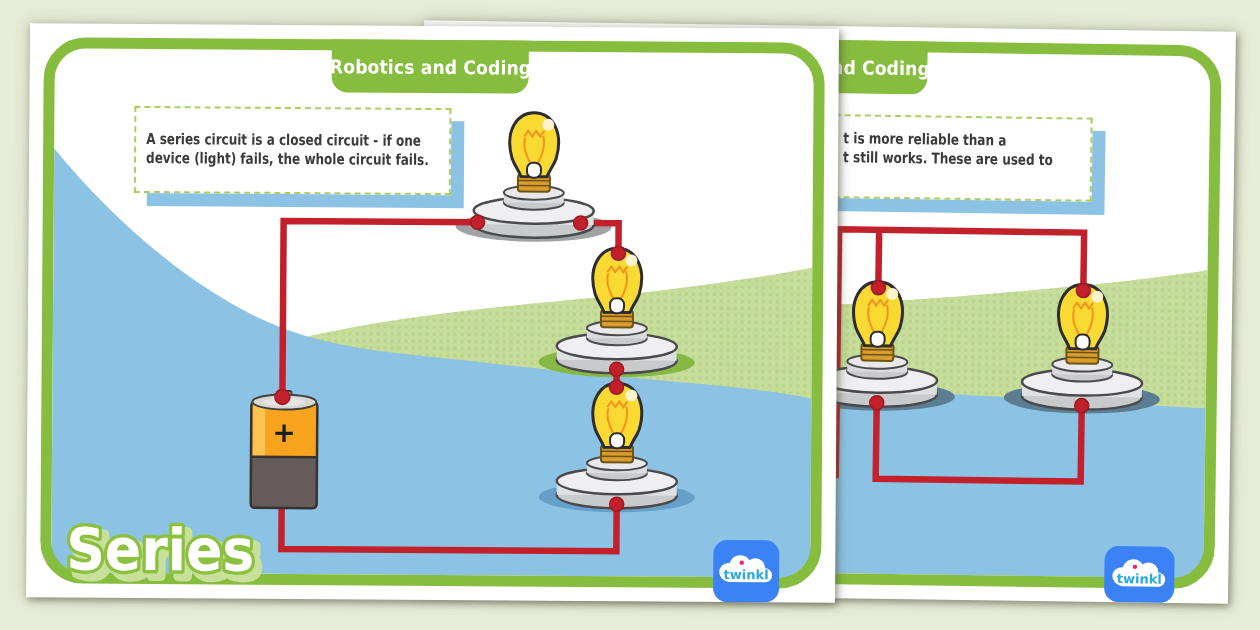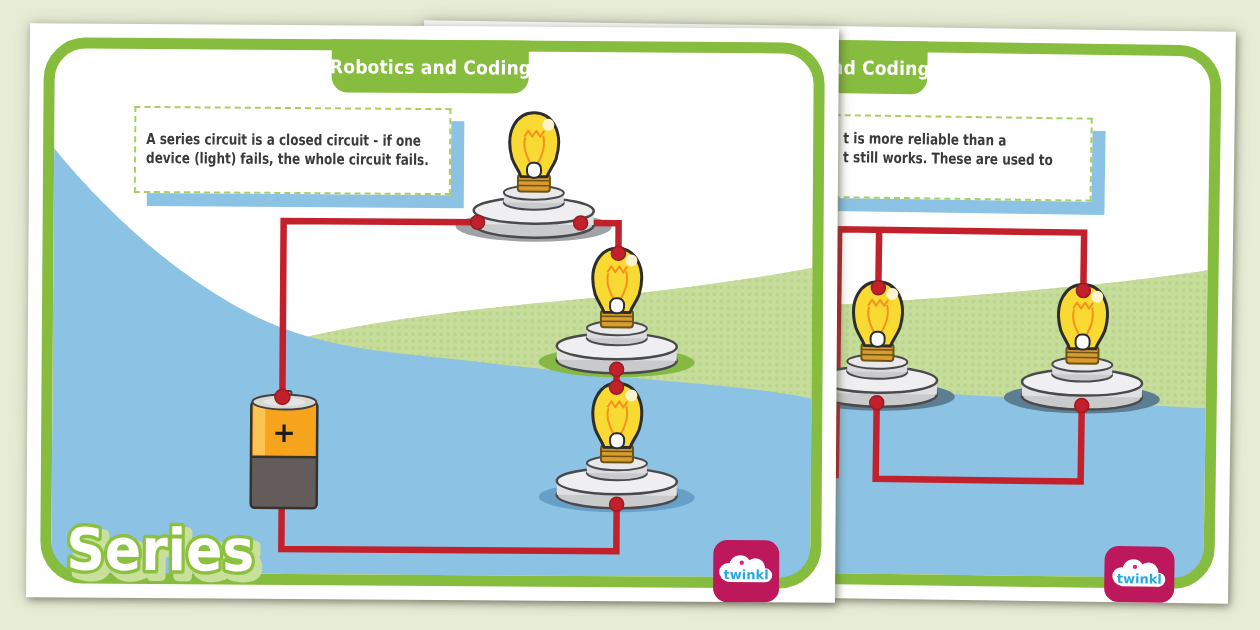--- a/index.html
+++ b/index.html
@@ -20,21 +20,21 @@
   .badge{position:absolute;height:53px;background:#87bd3f;border-radius:0 0 16px 16px;
          display:flex;align-items:center;justify-content:center;}
   .badge span{color:#fff;font-weight:bold;font-size:19px;white-space:nowrap;
               transform:scaleX(.9);letter-spacing:.2px;}
 
   .descbox-shadow{position:absolute;background:#8cc3e4;}
   .descbox{position:absolute;background:#fff;border:2px dashed #a9cf63;}
   .desc-text{position:absolute;color:#3b3a39;font-weight:bold;font-size:15px;
              line-height:19px;white-space:nowrap;transform:scaleX(.8);transform-origin:0 0;}
 
-  .logo-tab{position:absolute;background:#be185d;border-radius:14px;
+  .logo-tab{position:absolute;background:#3b82f6;border-radius:14px;
             display:flex;align-items:flex-start;justify-content:center;}
 
   .front-card{left:28px;top:26px;width:809px;height:574px;transform:rotate(.4deg);z-index:2;}
   .back-card{left:420px;top:26px;width:812px;height:572px;transform:rotate(.8deg);z-index:1;}
 </style>
 </head>
 <body>
 
 <svg width="0" height="0" style="position:absolute" aria-hidden="true">
   <defs>

